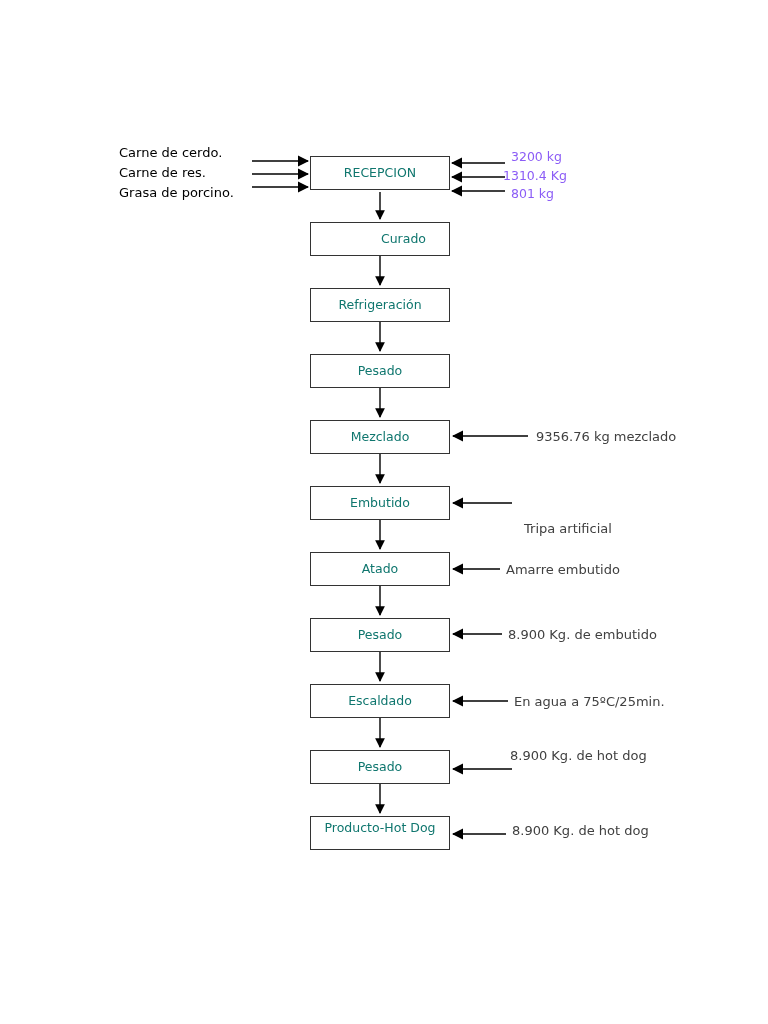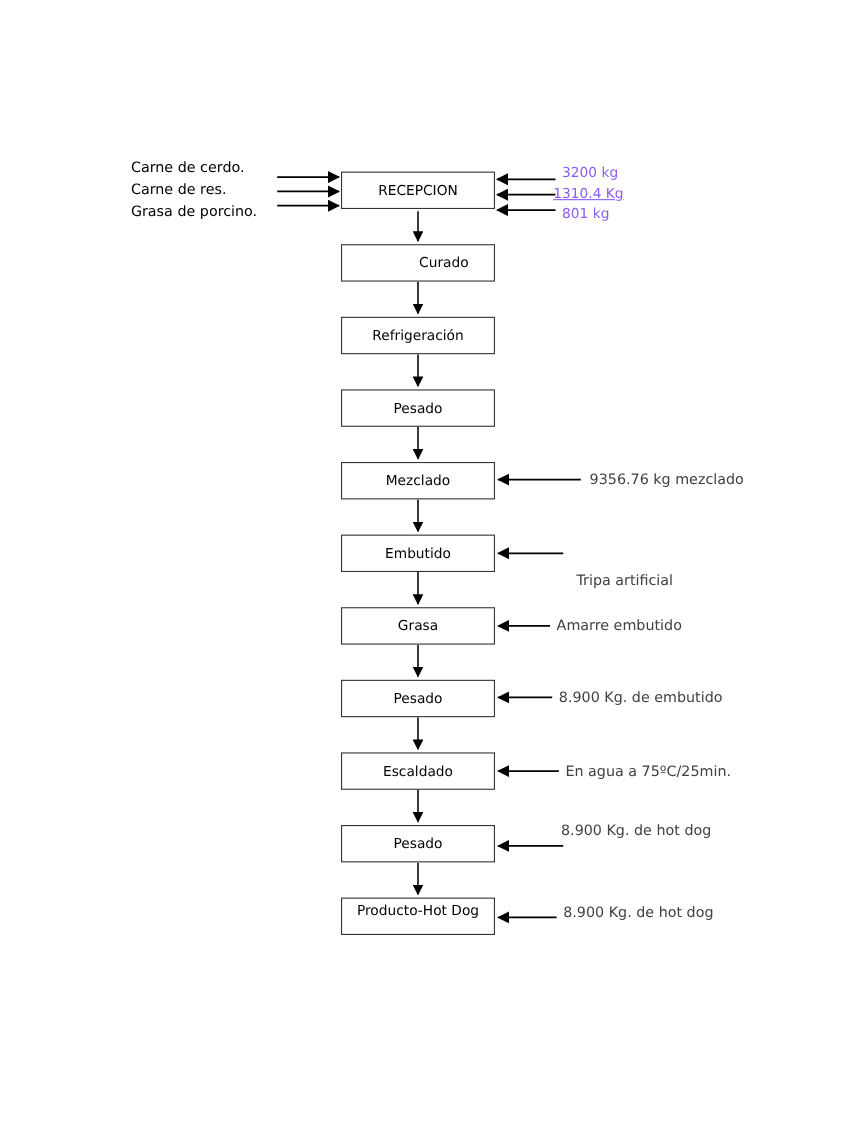--- a/index.html
+++ b/index.html
@@ -42,21 +42,21 @@
     height: 34px;
     left: 310px;
     display: flex;
     align-items: center;
     justify-content: center;
   }
   .proc-box .proc-label {
     font-family: "DejaVu Sans", sans-serif;
     font-size: 12.5px;
     line-height: 1;
-    color: #000000;
+    color: #0f766e;
     white-space: nowrap;
   }
   .proc-box.top-text {
     align-items: flex-start;
     padding-top: 5px;
   }
 
   
   .in-label {
     position: absolute;
@@ -136,21 +136,21 @@
       <line x1="512" y1="769" x2="453" y2="769" marker-end="url(#arrowR)"></line>
       <line x1="506" y1="834" x2="453" y2="834" marker-end="url(#arrowR)"></line>
     </g>
   </svg>
 
   <div class="in-label" style="left:119px; top:146px;">Carne de cerdo.</div>
   <div class="in-label" style="left:119px; top:166px;">Carne de res.</div>
   <div class="in-label" style="left:119px; top:186px;">Grasa de porcino.</div>
 
   <div class="qty-label" style="left:511px; top:151px;">3200 kg</div>
-  <div class="qty-label" style="left:503px; top:170px;text-decoration:underline;">1310.4 Kg</div>
+  <div class="qty-label" style="left:503px; top:170px;">1310.4 Kg</div>
   <div class="qty-label" style="left:511px; top:188px;">801 kg</div>
 
   <div class="proc-box" style="top:156px;">
     <span class="proc-label">RECEPCION</span>
   </div>
 
   <div class="proc-box" style="top:222px;padding-left:47px;">
     <span class="proc-label">Curado</span>
   </div>
 
@@ -164,21 +164,21 @@
 
   <div class="proc-box" style="top:420px;">
     <span class="proc-label">Mezclado</span>
   </div>
 
   <div class="proc-box" style="top:486px;">
     <span class="proc-label">Embutido</span>
   </div>
 
   <div class="proc-box" style="top:552px;">
-    <span class="proc-label">Grasa</span>
+    <span class="proc-label">Atado</span>
   </div>
 
   <div class="proc-box" style="top:618px;">
     <span class="proc-label">Pesado</span>
   </div>
 
   <div class="proc-box" style="top:684px;">
     <span class="proc-label">Escaldado</span>
   </div>
 

